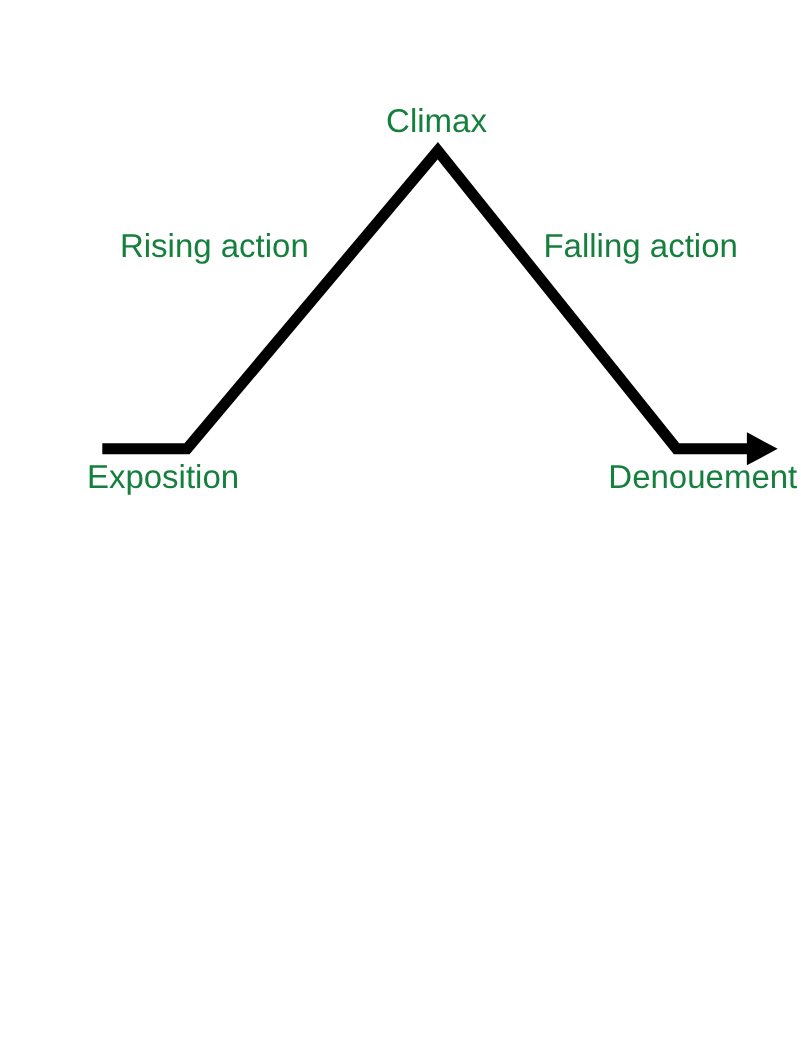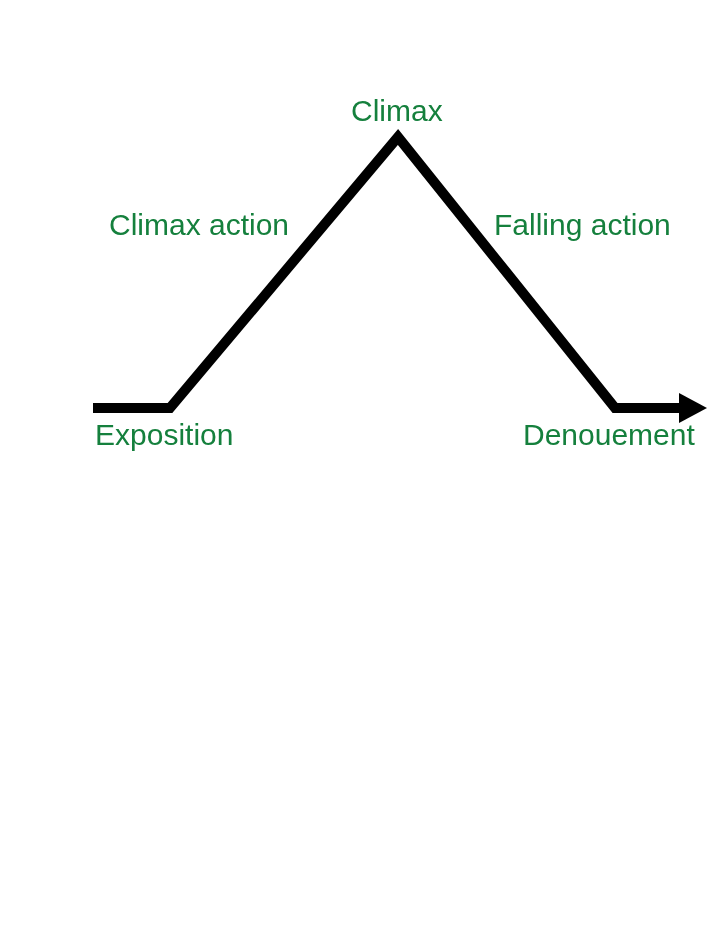--- a/index.html
+++ b/index.html
@@ -69,45 +69,45 @@
     left: 109px;
     top: 210px;
   }
 
   #label-falling-action {
     left: 494px;
     top: 210px;
   }
 
   #label-exposition {
-    left: 95px;
+    left: 79px;
     top: 420px;
     text-align: right;
   }
 
   #label-denouement {
-    left: 523px;
+    left: 553px;
     top: 420px;
   }
 </style>
 </head>
 <body>
 
 <div id="diagram-canvas">
 
   <svg class="plot-svg" viewBox="0 0 728 943" xmlns="http://www.w3.org/2000/svg" aria-hidden="true">
 
     <path class="arc-path" d="M 93 408 L 170 408 L 398 137 L 615 408 L 680 408"></path>
 
     <polygon class="arrow-head" points="679,393 679,423 707,408"></polygon>
   </svg>
 
   <div class="diagram-label" id="label-climax">Climax</div>
 
-  <div class="diagram-label" id="label-rising-action">Climax action</div>
+  <div class="diagram-label" id="label-rising-action">Rising action</div>
 
   <div class="diagram-label" id="label-falling-action">Falling action</div>
 
   <div class="diagram-label" id="label-exposition">Exposition</div>
 
   <div class="diagram-label" id="label-denouement">Denouement</div>
 
 </div>
 
 </body></html>

